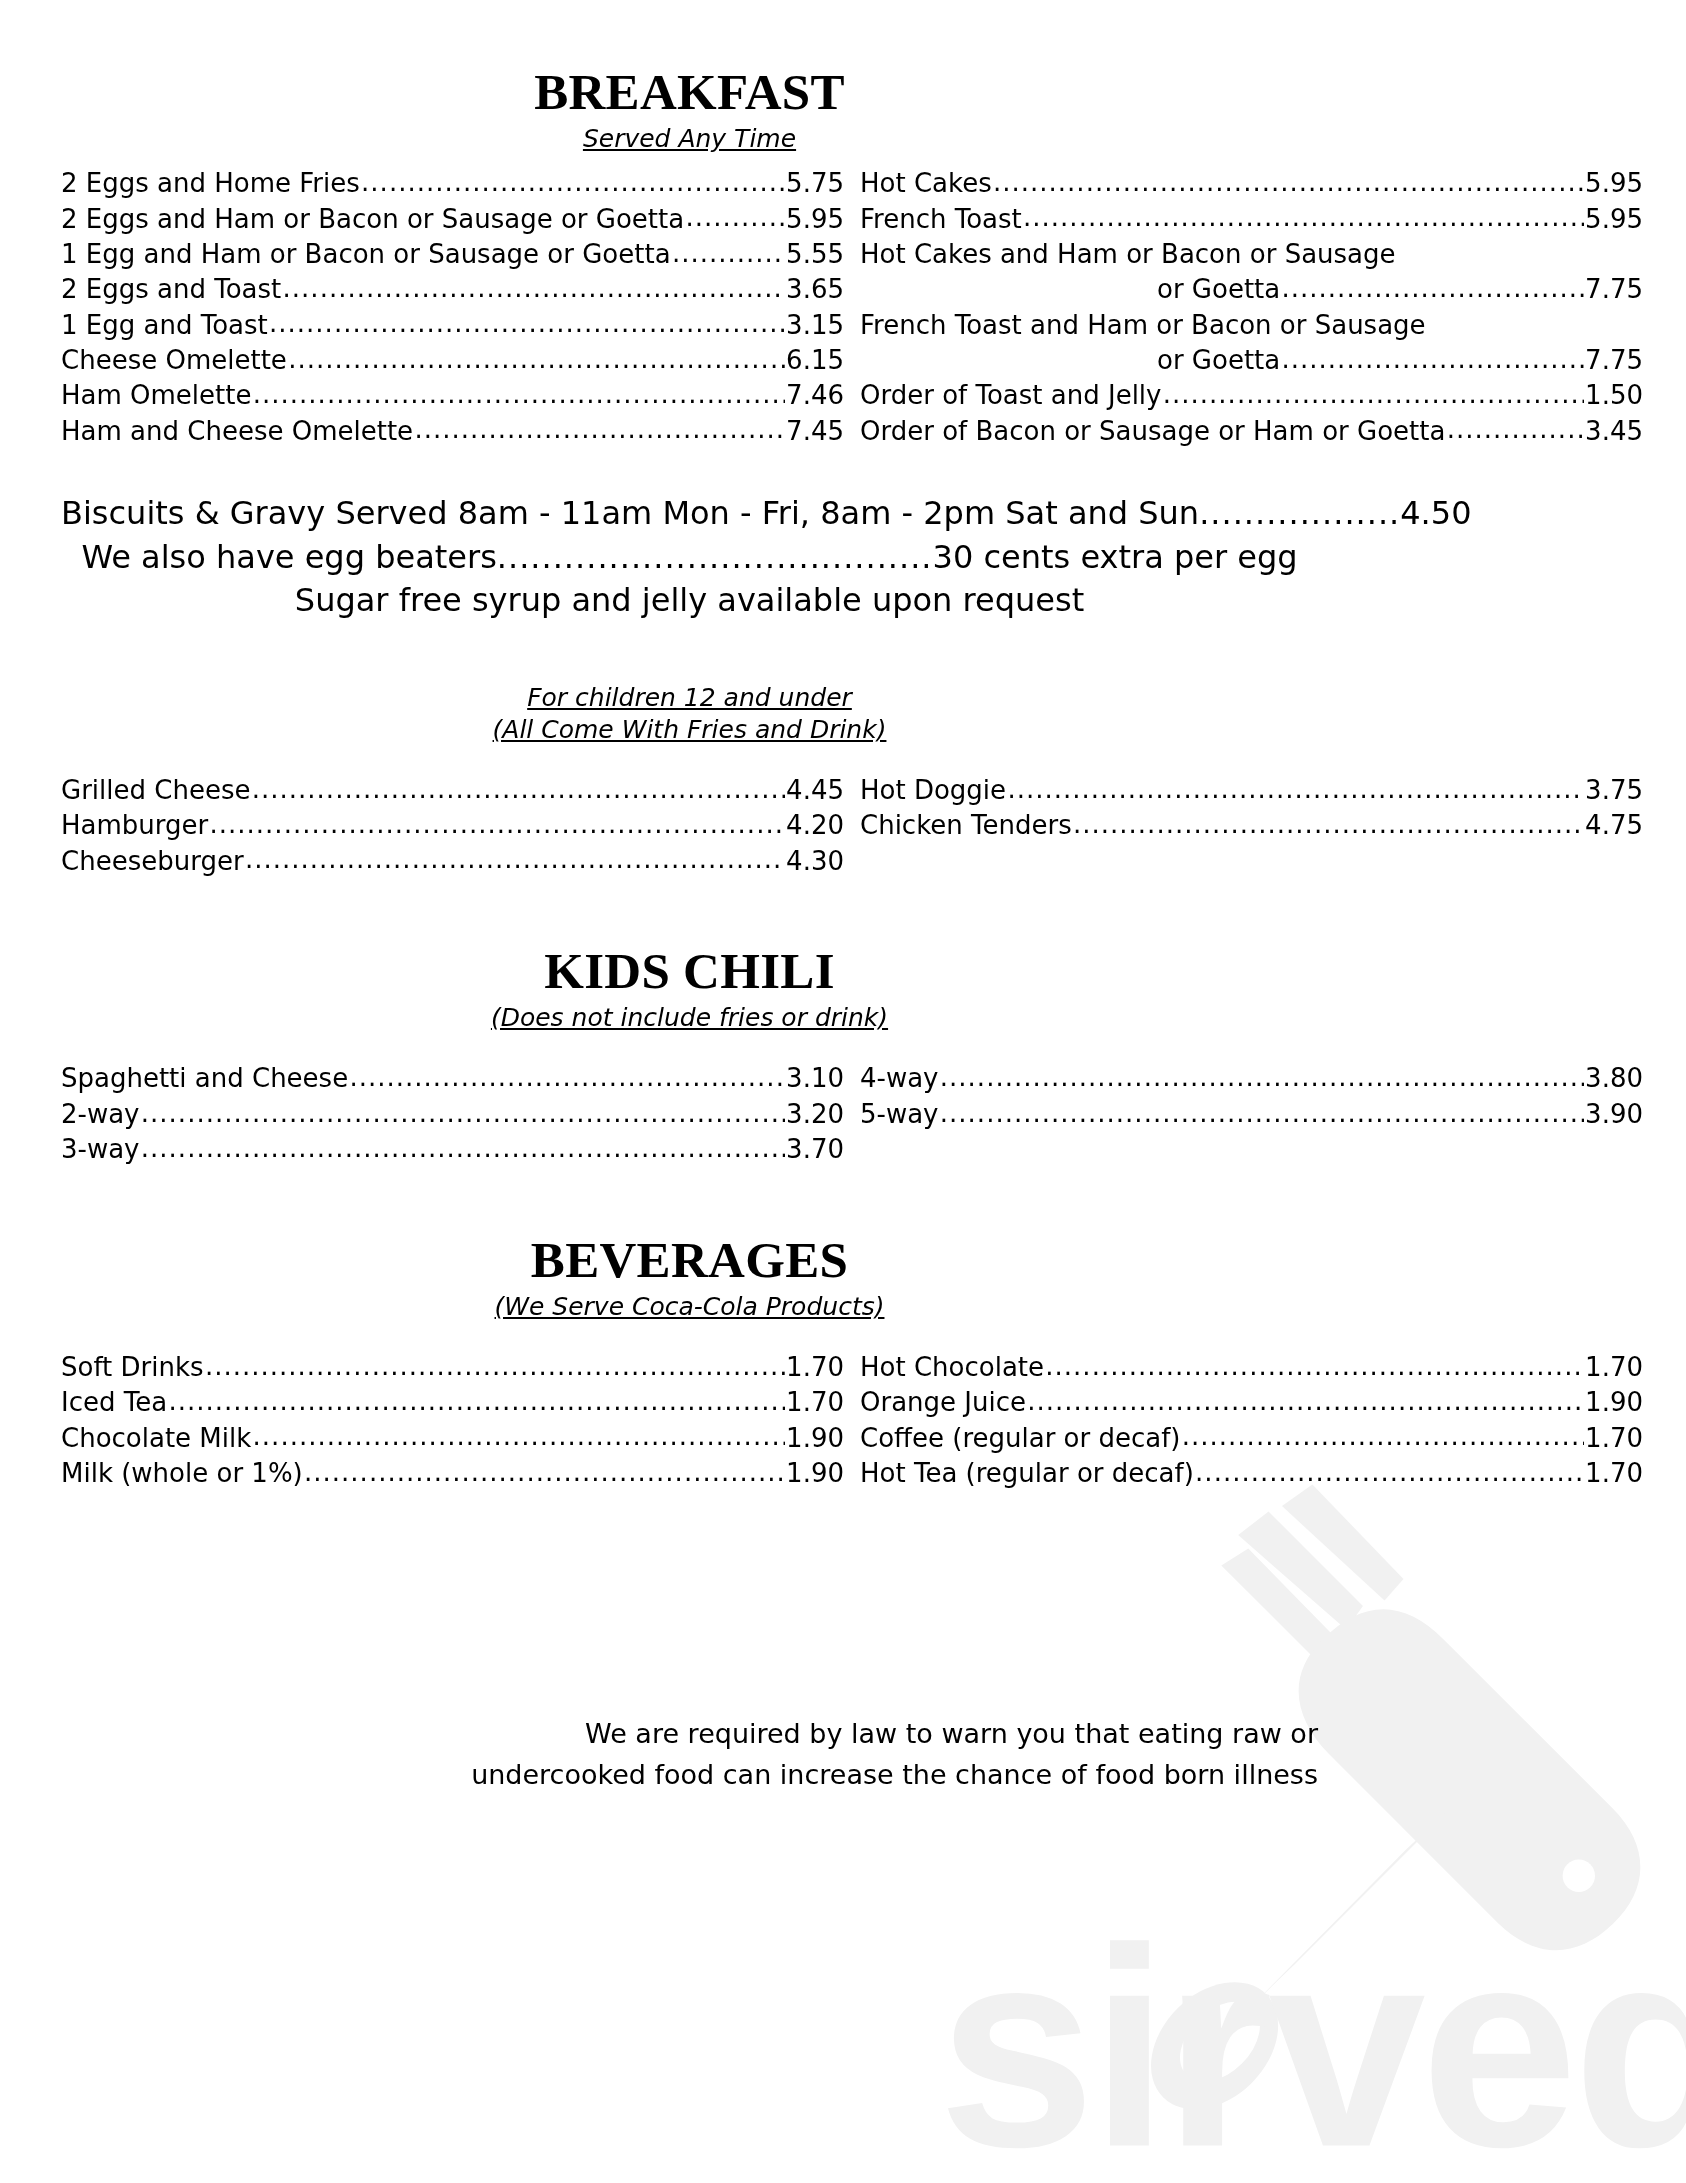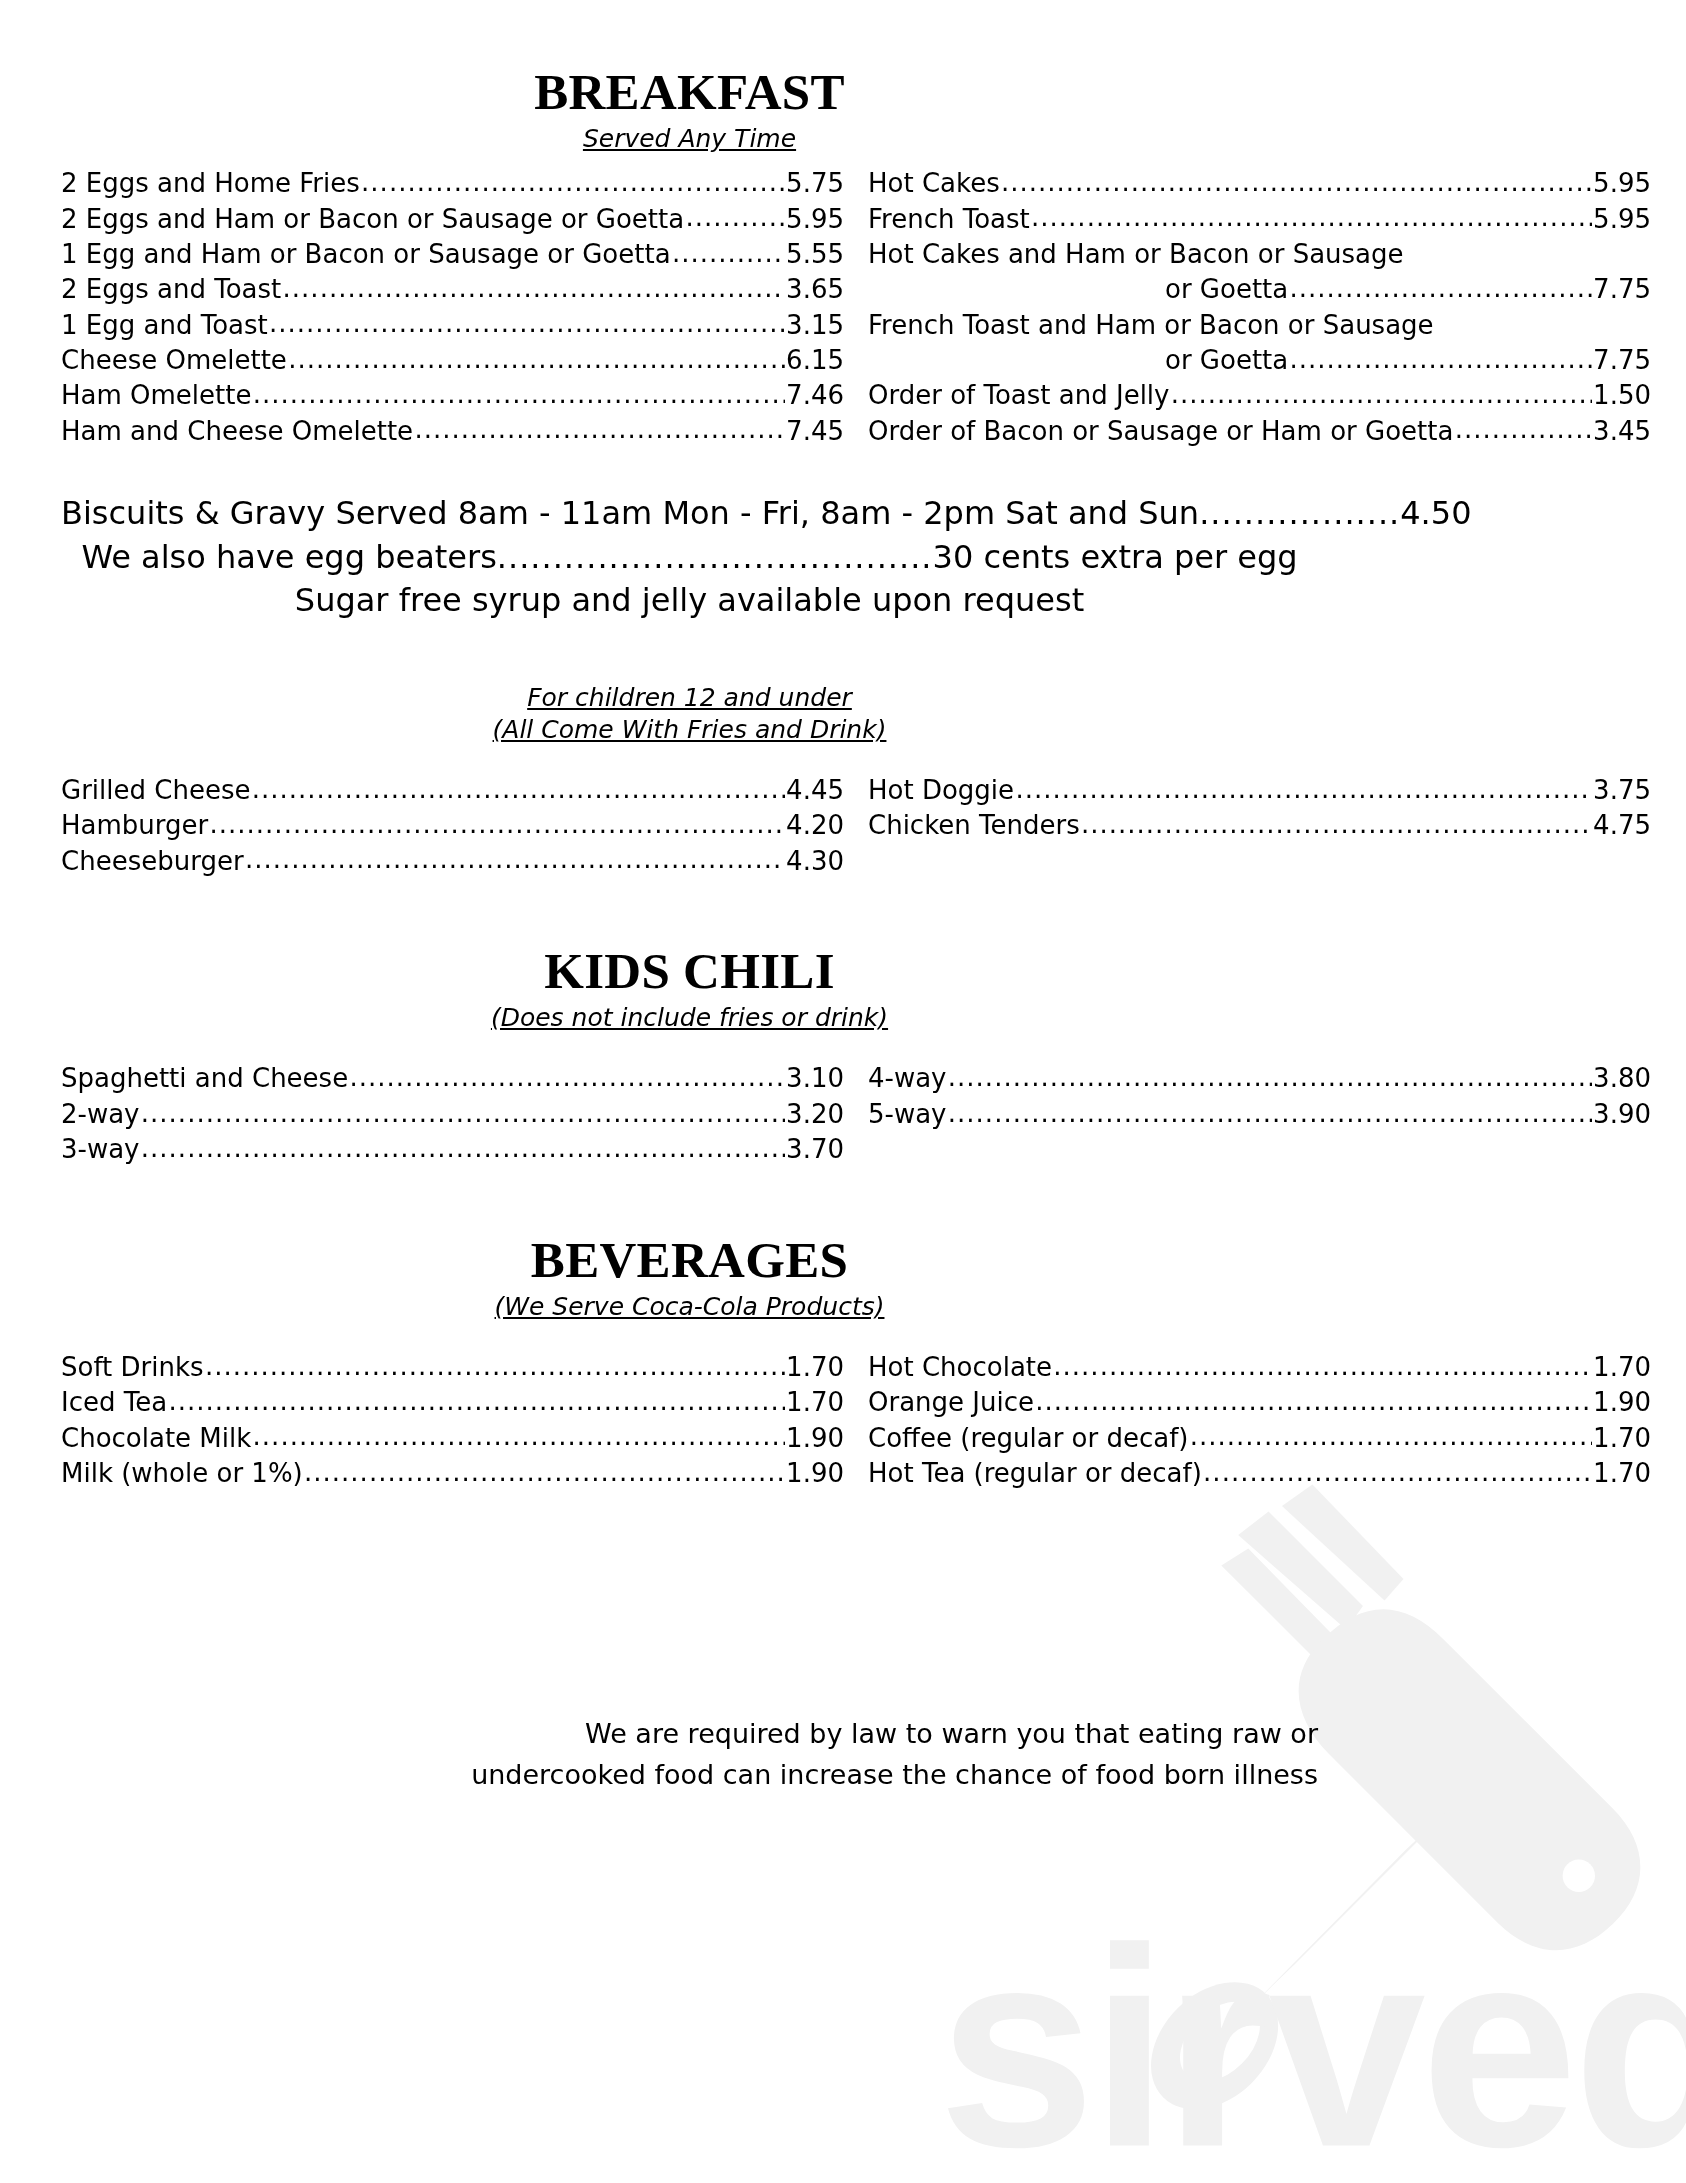--- a/index.html
+++ b/index.html
@@ -56,27 +56,27 @@
     font-size: 25px;
     line-height: 1.28;
     margin: 0;
     padding: 0;
     text-decoration: underline;
   }
 
   
   .cols {
     display: flex;
-    gap: 16px;
+    gap: 0px;
   }
   .col {
     flex: 0 0 783px;
     width: 783px;
   }
-  .col.right { margin-left: 8px; }
+  .col.right { margin-left: 16px; }
 
   
   .row {
     display: flex;
     align-items: baseline;
     font-size: 26px;
     line-height: 1.36;
     white-space: nowrap;
   }
   .row .nm { flex: 0 0 auto; }

